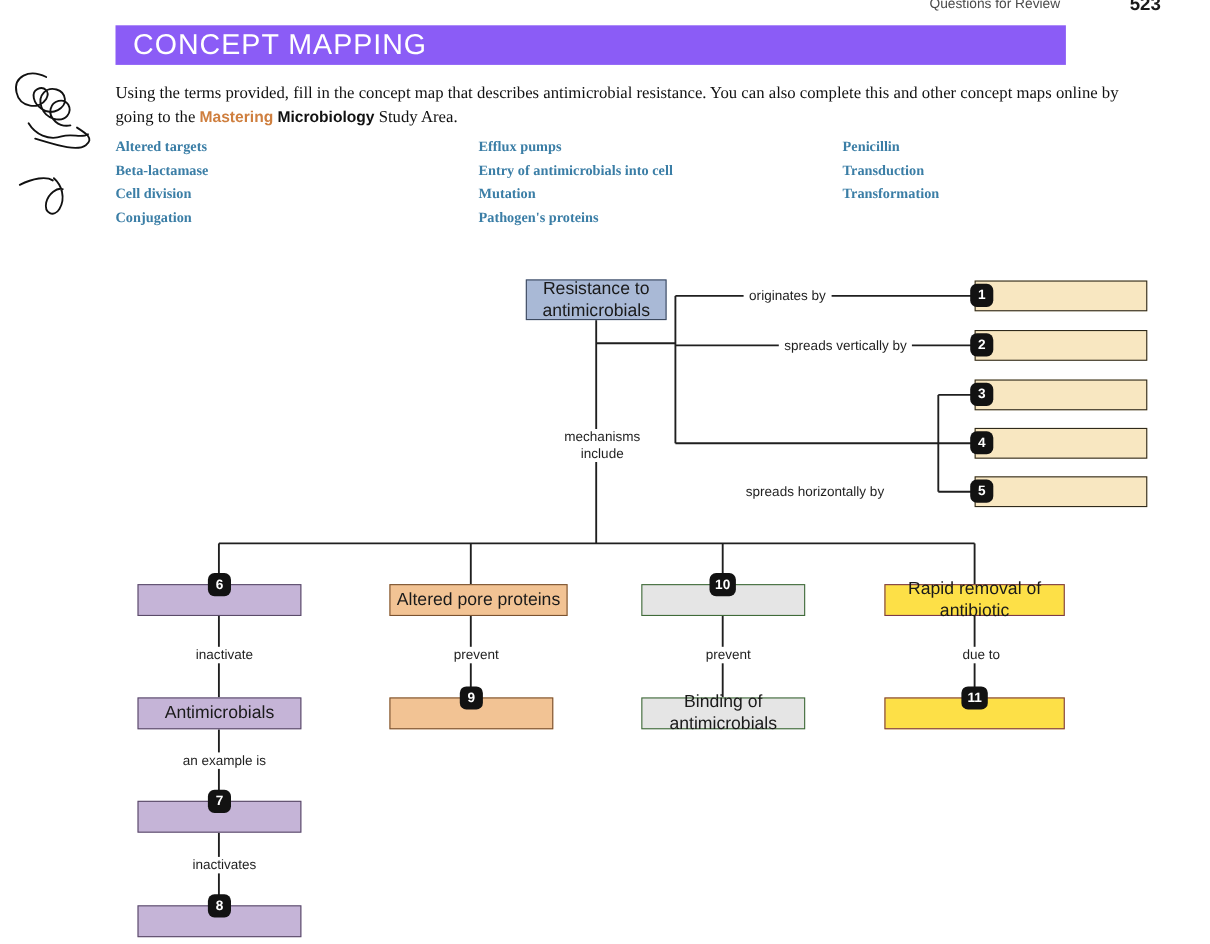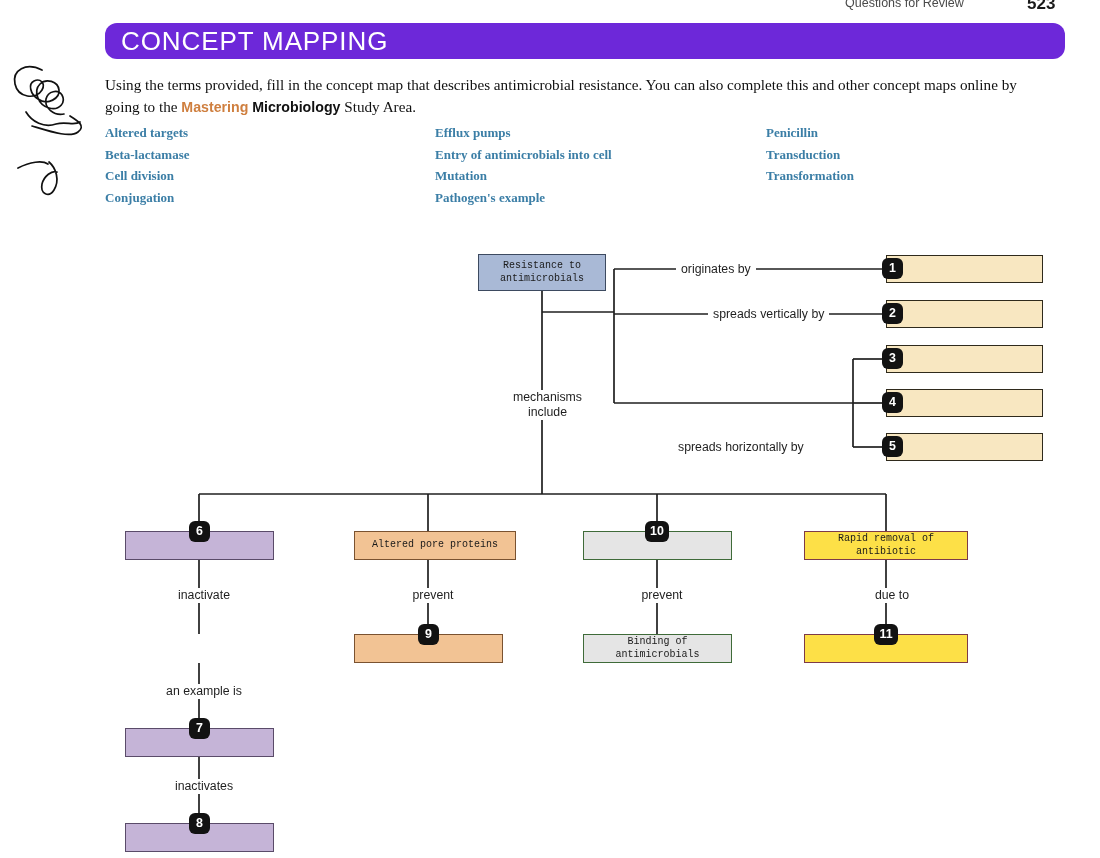--- a/index.html
+++ b/index.html
@@ -41,24 +41,23 @@
     font-size: 17px;
     font-weight: bold;
     color: #1a1a1a;
   }
 
   
   #banner {
     position: absolute;
     left: 105px;
     top: 23px;
-    width: 960px;
+    width: 864px;
     height: 36px;
-    background: #6d28d9;
-    border-radius: 12px;
+    background: #8b5cf6;
   }
   #banner .banner-text {
     position: absolute;
     left: 16px;
     top: 50%;
     transform: translateY(-50%);
     color: #ffffff;
     font-size: 26px;
     font-weight: 300;
     letter-spacing: 0.9px;
@@ -143,22 +142,22 @@
   .node {
     position: absolute;
     box-sizing: border-box;
     border: 1.4px solid #2b2b2b;
     display: flex;
     align-items: center;
     justify-content: center;
     text-align: center;
   }
   .node .node-label {
-    font-family: Liberation Mono, monospace;
-    font-size: 10px;
+    font-family: Liberation Sans, sans-serif;
+    font-size: 16px;
     color: #1a1a1a;
     line-height: 1.22;
     padding: 0 5px;
   }
 
   .node.blue   { background: #a9b9d6; border-color: #3d4a60; }
   .node.cream  { background: #f8e7c1; border-color: #2f2a1c; }
   .node.purple { background: #c5b4d7; border-color: #5a4b69; }
   .node.orange { background: #f2c394; border-color: #7a5230; }
   .node.green  { background: #e5e5e5; border-color: #3f6b39; align-items: center; }
@@ -222,21 +221,21 @@
   <div class="term-col col-0">
     <div class="term">Altered targets</div>
     <div class="term">Beta-lactamase</div>
     <div class="term">Cell division</div>
     <div class="term">Conjugation</div>
   </div>
   <div class="term-col col-1">
     <div class="term">Efflux pumps</div>
     <div class="term">Entry of antimicrobials into cell</div>
     <div class="term">Mutation</div>
-    <div class="term">Pathogen's example</div>
+    <div class="term">Pathogen's proteins</div>
   </div>
   <div class="term-col col-2">
     <div class="term">Penicillin</div>
     <div class="term">Transduction</div>
     <div class="term">Transformation</div>
   </div>
 </div>
 
 <svg id="scribble" viewBox="0 0 100 155" xmlns="http://www.w3.org/2000/svg">
   <g fill="none" stroke="#111111" stroke-width="1.7" stroke-linecap="round" stroke-linejoin="round">
@@ -330,20 +329,23 @@
     <span>5</span>
   </div>
 
   <div class="node purple" style="left:125px; top:531px; width:149px; height:29px;">
     <div class="node-label"></div>
   </div>
   <div class="badge" style="left:189px; top:521px;">
     <span>6</span>
   </div>
 
+  <div class="node purple" style="left:125px; top:634px; width:149px; height:29px;">
+    <div class="node-label">Antimicrobials</div>
+  </div>
 
   <div class="node purple" style="left:125px; top:728px; width:149px; height:29px;">
     <div class="node-label"></div>
   </div>
   <div class="badge" style="left:189px; top:718px;">
     <span>7</span>
   </div>
 
   <div class="node purple" style="left:125px; top:823px; width:149px; height:29px;">
     <div class="node-label"></div>

